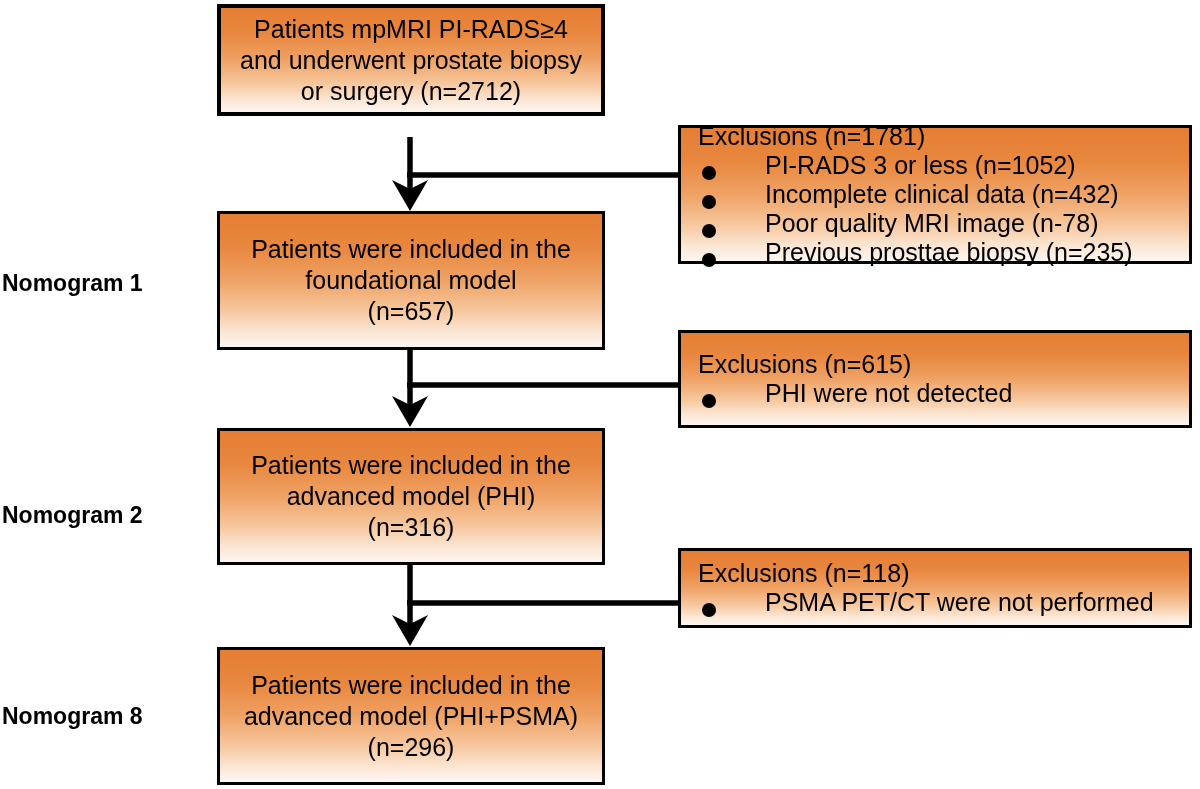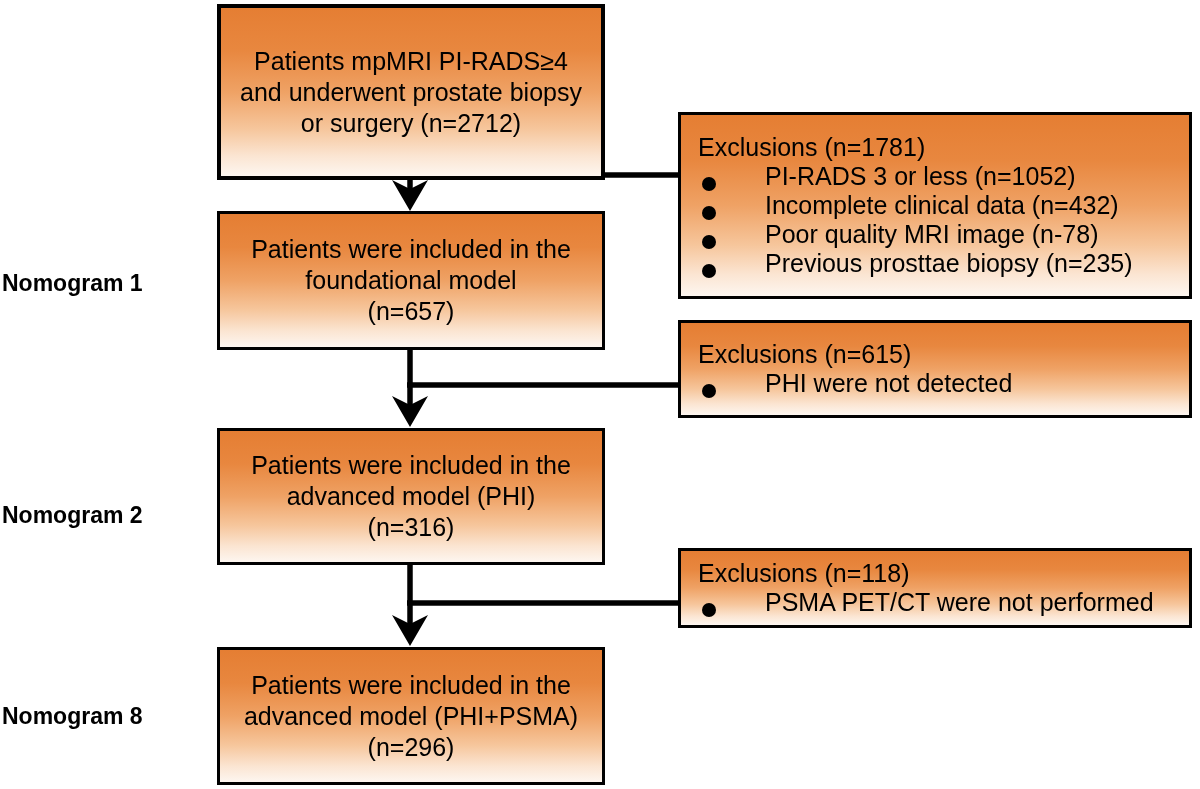--- a/index.html
+++ b/index.html
@@ -38,34 +38,34 @@
     flex-direction: column;
     justify-content: center;
     align-items: center;
     text-align: center;
   }
   .main-box .bline {
     font-size: 25px;
     line-height: 31px;
     white-space: nowrap;
   }
-  .b1 { top: 4px;   height: 176px; border-width: 4px; }
+  .b1 { top: 4px;   height: 112px; border-width: 4px; }
   .b2 { top: 211px; height: 139px; }
   .b3 { top: 428px; height: 137px; }
   .b4 { top: 647px; height: 138px; }
 
   .exc-box {
     left: 678px;
     width: 514px;
     display: flex;
     flex-direction: column;
     justify-content: center;
   }
-  .e1 { top: 112px; height: 187px; }
-  .e2 { top: 320px; height: 98px;  }
+  .e1 { top: 125px; height: 139px; }
+  .e2 { top: 330px; height: 98px;  }
   .e3 { top: 548px; height: 80px; }
   .exc-title {
     font-size: 25px;
     line-height: 29px;
     margin-left: 17px;
     white-space: nowrap;
   }
   .exc-item {
     display: flex;
     align-items: flex-end;

